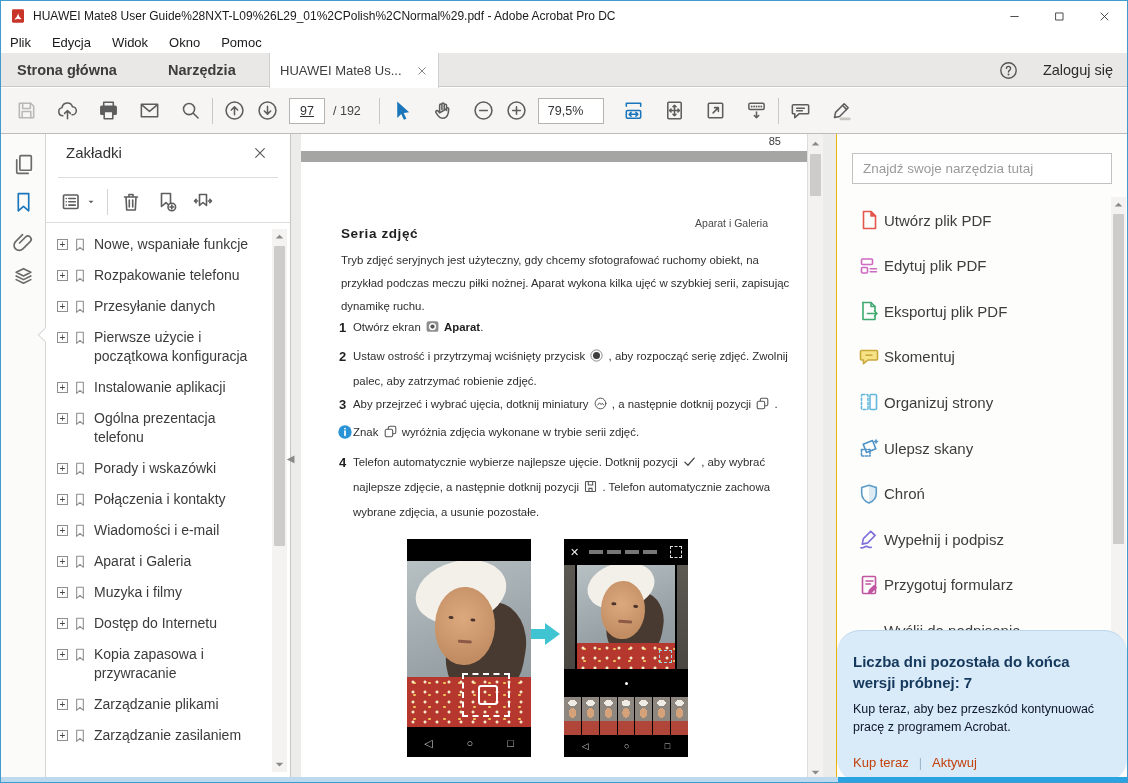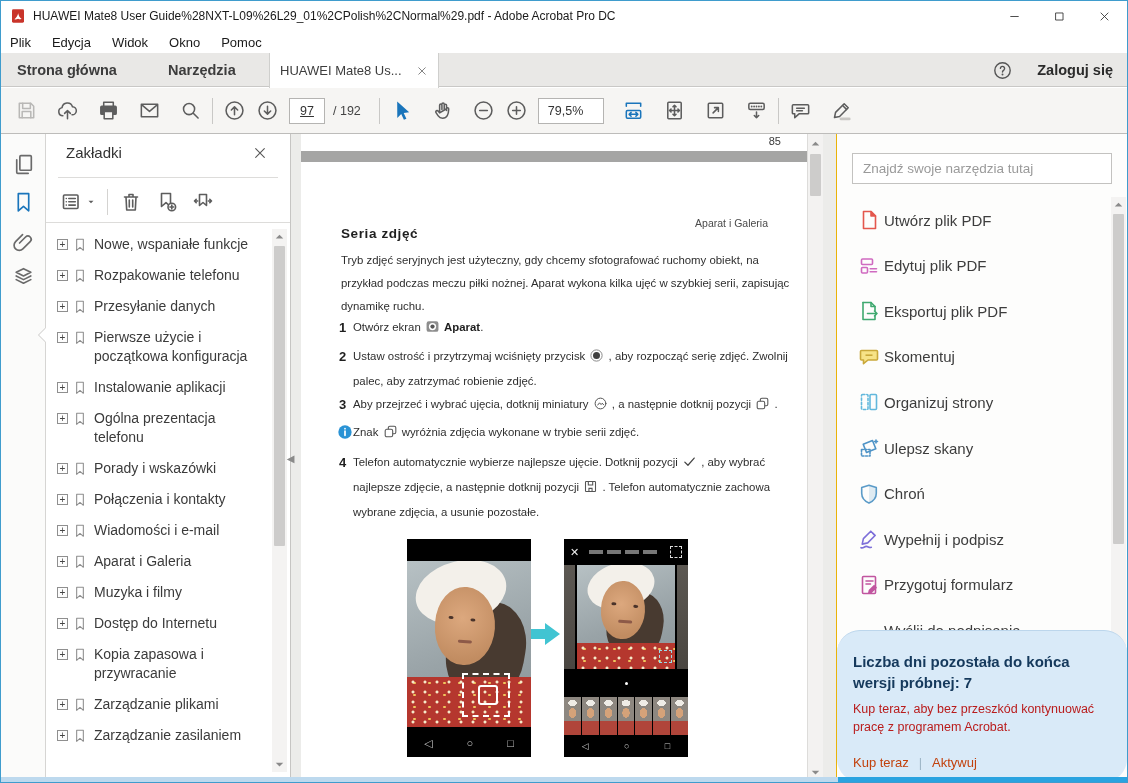--- a/index.html
+++ b/index.html
@@ -22,21 +22,21 @@
   .menu-item{font-size:13px;color:#1a1a1a;}
 
   
   #tabbar{position:absolute;left:0;top:52px;width:100%;height:34px;background:#e9e8e6;border-bottom:1px solid #c9c8c6;}
   .nav-tab{position:absolute;top:0;height:34px;line-height:34px;font-size:14.5px;font-weight:700;color:#3c3c3c;}
   #tab-home{left:16px;}
   #tab-tools{left:167px;}
   #doc-tab{position:absolute;left:268px;top:0;width:170px;height:35px;background:#fff;border-left:1px solid #cfcfcd;border-right:1px solid #cfcfcd;display:flex;align-items:center;padding:0 10px;}
   #doc-tab .label{font-size:13px;color:#3d3d3d;flex:1;white-space:nowrap;overflow:hidden;}
   #doc-tab .close{width:12px;height:12px;color:#666;margin-left:6px;}
-  #signin-area{position:absolute;right:14px;top:0;height:34px;display:flex;align-items:center;gap:24px;font-weight:bold;}
+  #signin-area{position:absolute;right:14px;top:0;height:34px;display:flex;align-items:center;gap:24px;}
   #help-icon{width:21px;height:21px;color:#555;}
   #signin-label{font-size:14.5px;color:#2b2b2b;}
 
   
   #toolbar{position:absolute;left:0;top:87px;width:100%;height:46px;background:#f6f5f3;border-bottom:1px solid #bdbcba;display:flex;align-items:center;padding-left:14px;}
   .tbi{width:23px;height:23px;color:#5d5d5d;flex:none;}
   .tbi.blue{color:#1a75bb;}
   .tbi.disabled{color:#b9b8b6;}
   .tb-sep{width:1px;height:26px;background:#c9c8c6;margin:0 10px;flex:none;}
   .tb-gap{width:18px;flex:none;}
@@ -142,21 +142,21 @@
   #tool-search{position:absolute;left:15px;top:19px;width:260px;height:31px;border:1px solid #c3c2c0;background:#fff;padding:0 10px;font-size:13.5px;color:#333;font-family:inherit;}
   #tool-search::placeholder{color:#9a9a9a;}
   #tools-list{position:absolute;left:0;top:63px;width:100%;height:462px;overflow:hidden;}
   .tool-item{position:absolute;left:20px;height:30px;display:flex;align-items:center;gap:3px;}
   .tool-ic{width:24px;height:24px;flex:none;}
   .tool-label{font-size:15px;color:#3d3d3d;white-space:nowrap;}
   #tools-scroll{position:absolute;right:1px;top:63px;width:15px;height:454px;background:#f4f3f2;}
   
   #trial{position:absolute;left:0;bottom:0;width:100%;height:152px;background:#d9eaf8;border-top:1px solid #bcd6ec;padding:20px 16px 0 16px;border-radius:23px;}
   #trial-head{font-size:15px;font-weight:700;color:#15395c;line-height:21px;width:258px;}
-  #trial-body{margin-top:7px;font-size:12.5px;color:#b91c1c;line-height:18px;width:258px;}
+  #trial-body{margin-top:7px;font-size:12.5px;color:#0f172a;line-height:18px;width:258px;}
   #trial-links{position:absolute;left:16px;bottom:12px;display:flex;align-items:center;gap:10px;font-size:13px;}
   .trial-link{color:#c2410c;}
   .trial-sep{color:#9fb6c8;}
   #trial-strip{position:absolute;left:0;bottom:0;width:100%;height:5px;background:#2aa3e0;}
   #bottom-strip-left{position:absolute;left:0;bottom:0;width:837px;height:5px;background:#bdd9ee;}
 </style>
 </head>
 <body>
 
 <div id="app">

